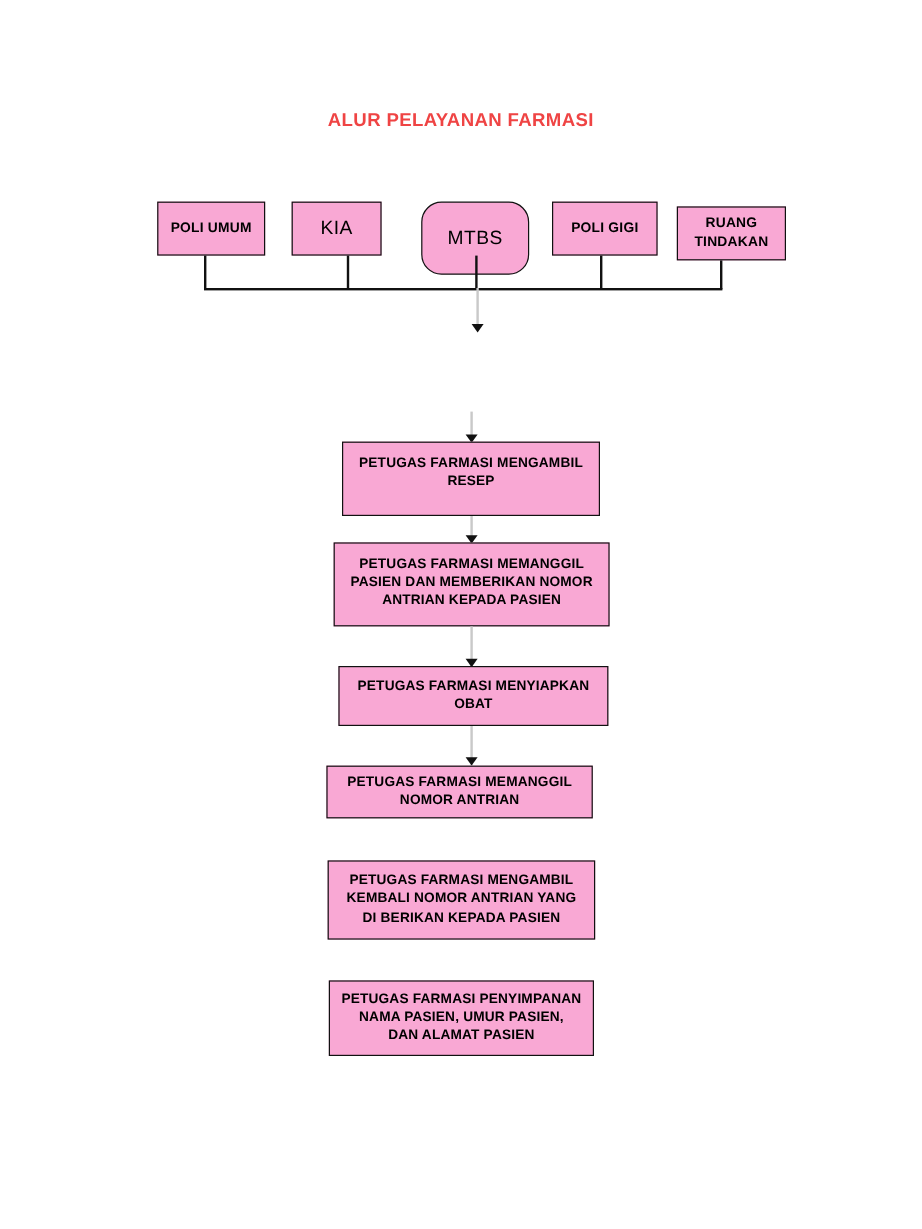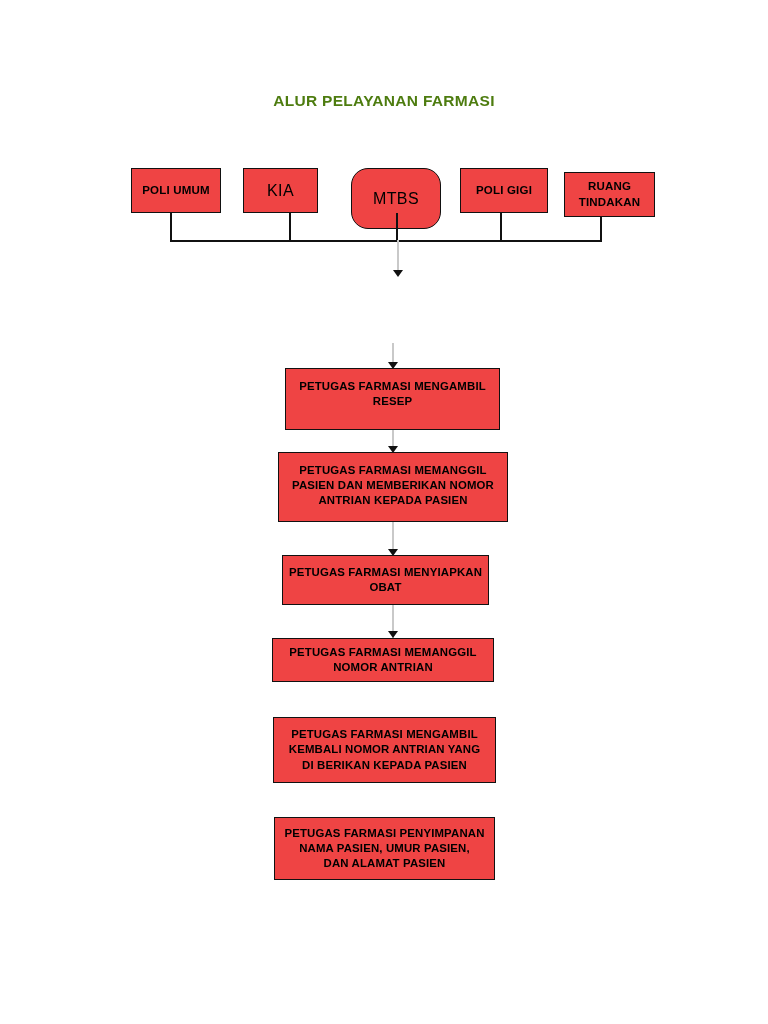--- a/index.html
+++ b/index.html
@@ -28,28 +28,28 @@
   
   #page-title {
     position: absolute;
     left: 0;
     top: 92px;
     width: 768px;
     text-align: center;
     font-size: 15.5px;
     font-weight: bold;
     letter-spacing: 0.3px;
-    color: #4d7c0f;
+    color: #ef4444;
   }
 
   
   .node {
     position: absolute;
     box-sizing: border-box;
-    background: #ef4444;
+    background: #f9a8d4;
     border: 1.6px solid #111111;
     display: flex;
     align-items: center;
     justify-content: center;
     text-align: center;
     line-height: 1.33;
     color: #000000;
   }
   .node .node-label {
     display: block;
@@ -161,21 +161,21 @@
 
   <div class="node process-node" style="left:278px; top:452px; width:230px; height:70px;">
     <span class="node-label">PETUGAS FARMASI MEMANGGIL
 PASIEN DAN MEMBERIKAN NOMOR
 ANTRIAN KEPADA PASIEN</span>
   </div>
 
   <div class="arrow-line" style="left:392px; top:522px; height:33px;"></div>
   <div class="arrow-head" style="left:388px; top:549px;"></div>
 
-  <div class="node process-node centered" style="left:282px; top:555px; width:207px; height:50px;">
+  <div class="node process-node centered" style="left:282px; top:555px; width:225px; height:50px;">
     <span class="node-label">PETUGAS FARMASI MENYIAPKAN
 OBAT</span>
   </div>
 
   <div class="arrow-line" style="left:392px; top:605px; height:33px;"></div>
   <div class="arrow-head" style="left:388px; top:631px;"></div>
 
   <div class="node process-node centered" style="left:272px; top:638px; width:222px; height:44px;">
     <span class="node-label">PETUGAS FARMASI MEMANGGIL
 NOMOR ANTRIAN</span>

